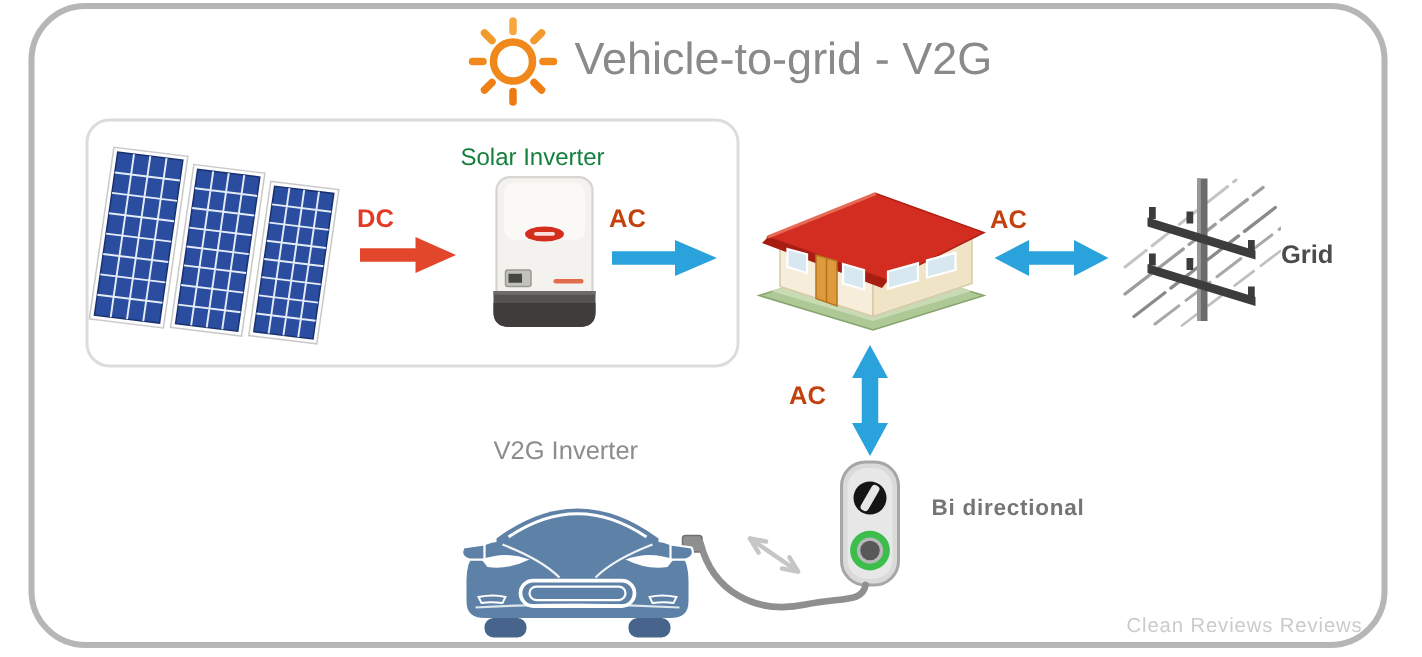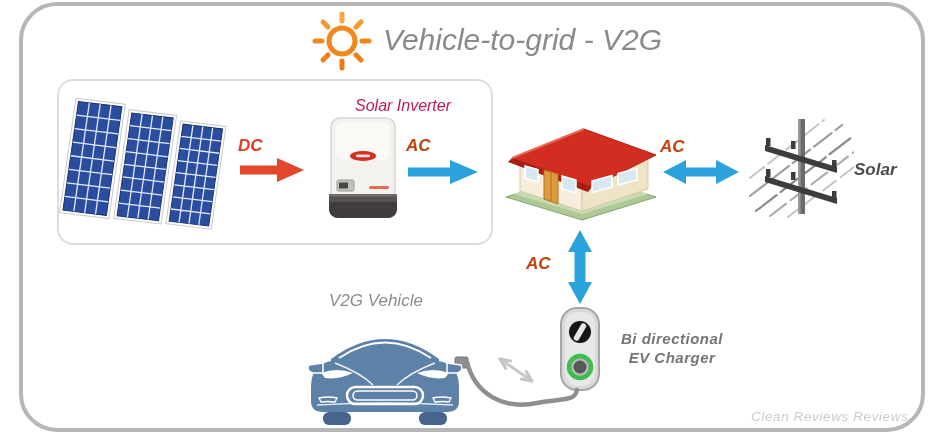--- a/index.html
+++ b/index.html
@@ -1,26 +1,26 @@
 <!DOCTYPE html>
 <html><head>
 <meta charset="utf-8">
 <style>
   html,body{margin:0;padding:0;background:#fff;}
   #stage{position:relative;width:948px;height:438px;background:#ffffff;
-         font-family:"Liberation Sans",sans-serif;overflow:hidden;font-style:italic;}
+         font-family:"Liberation Sans",sans-serif;overflow:hidden;}
   .abs{position:absolute;}
   .frame{left:19px;top:2px;width:898px;height:422px;border:4px solid #b6b6b6;border-radius:38px;}
   .opt-box{left:57px;top:79px;width:432px;height:162px;border:2px solid #dcdcdc;border-radius:16px;}
 
   .title{left:383px;top:23px;font-size:30px;color:#8a8a8a;white-space:nowrap;}
   .sun{left:302px;top:1px;}
 
   .lbl{white-space:nowrap;}
-  .inverter-lbl{left:307px;top:97px;font-size:16px;color:#be185d;margin-left:48px;}
+  .inverter-lbl{left:307px;top:97px;font-size:16px;color:#15803d;}
   .vehicle-lbl{left:329px;top:291px;font-size:17px;color:#8c8c8c;}
   .grid-lbl{left:854px;top:160px;font-size:17px;font-weight:bold;color:#4c4c4c;}
   .charger-lbl{left:598px;top:329px;width:148px;text-align:center;font-size:15px;
                font-weight:bold;color:#757575;line-height:19px;letter-spacing:.5px;}
   .watermark{left:751px;top:409px;font-size:13.5px;color:#cbcbcb;letter-spacing:.6px;}
 
   .flow{font-weight:bold;font-size:17px;text-align:left;}
   .dc-t{color:#e23a27;}
   .ac-t{color:#c2410c;}
   .dc-flow{left:238px;top:136px;width:66px;}
@@ -142,54 +142,53 @@
     <rect x="50" y="7" width="2.6" height="95" fill="#989898"></rect>
     <polygon points="17,33 89,55 89,61 17,39" fill="#3c3c3c"></polygon>
     <polygon points="17,64 89,86 89,92 17,70" fill="#3c3c3c"></polygon>
     <rect x="18" y="26" width="4.5" height="8" fill="#3c3c3c"></rect>
     <rect x="84" y="48" width="4.5" height="8" fill="#3c3c3c"></rect>
     <rect x="43" y="29" width="4.5" height="8" fill="#3c3c3c"></rect>
     <rect x="18" y="57" width="4.5" height="8" fill="#3c3c3c"></rect>
     <rect x="84" y="79" width="4.5" height="8" fill="#3c3c3c"></rect>
     <rect x="43" y="60" width="4.5" height="8" fill="#3c3c3c"></rect>
   </svg>
-  <div class="abs lbl grid-lbl">Solar</div>
+  <div class="abs lbl grid-lbl">Grid</div>
 
   <div class="abs flow ac-t ac3-flow">AC</div>
   <svg class="abs ac3-arrow" width="30" height="78" viewBox="0 0 30 78">
     <polygon points="15,2 27,24 20.5,24 20.5,54 27,54 15,76 3,54 9.5,54 9.5,24 3,24" fill="#2aa3dd"></polygon>
   </svg>
 
   <svg class="abs charger" width="48" height="90" viewBox="0 0 48 90">
     <rect x="5" y="2" width="38" height="82" rx="16" fill="#dadada" stroke="#a6a6a6" stroke-width="2"></rect>
     <rect x="9" y="6" width="30" height="74" rx="13" fill="#e7e7e7"></rect>
     <circle cx="24" cy="26" r="11" fill="#151515"></circle>
     <rect x="21.2" y="16.5" width="5.6" height="19" rx="2.5" fill="#e7e7e7" transform="rotate(30 24 26)"></rect>
     <circle cx="24" cy="61" r="11" fill="#b9b9b9" stroke="#3cbd4c" stroke-width="4.5"></circle>
     <circle cx="24" cy="61" r="6.5" fill="#585858"></circle>
   </svg>
   <div class="abs lbl charger-lbl">
     <span style="display:block">Bi directional</span>
-    <span style="display:block">EV Charger</span>
   </div>
 
   <svg class="abs cable" width="140" height="66" viewBox="0 0 140 66">
     <rect x="10" y="7" width="13" height="11" rx="2" fill="#8f8f8f" stroke="#707070"></rect>
     <path d="M22 12 C30 44 58 60 92 53 C116 48 130 52 132 40" stroke="#8f8f8f" stroke-width="4.5" fill="none" stroke-linecap="round"></path>
   </svg>
 
   <svg class="abs exchange" width="58" height="48" viewBox="0 0 58 48">
     <g stroke="#c6c6c6" stroke-width="3" fill="none" stroke-linecap="round" stroke-linejoin="round">
       <path d="M14 15 L46 37"></path>
       <path d="M24.7 17 L14 15 L19.7 24.4"></path>
       <path d="M35.3 35 L46 37 L40.3 27.6"></path>
     </g>
   </svg>
 
-  <div class="abs lbl vehicle-lbl">V2G Vehicle</div>
+  <div class="abs lbl vehicle-lbl">V2G Inverter</div>
   <svg class="abs car" width="168" height="114" viewBox="0 0 168 114">
     <path d="M30 46 Q84 6 138 46 L138 54 L30 54 Z" fill="#5d81a7"></path>
     <path d="M10 74 Q10 50 32 48 L136 48 Q158 50 158 74 L158 88 Q158 99 146 99 L22 99 Q10 99 10 88 Z" fill="#5d81a7"></path>
     <path d="M38 45 Q84 14 130 45" stroke="#ffffff" stroke-width="2" fill="none"></path>
     <path d="M8 52 L22 50 L22 60 L12 60 Q5 58 8 52 Z" fill="#5d81a7" stroke="#ffffff" stroke-width="1.5"></path>
     <path d="M160 52 L146 50 L146 60 L156 60 Q163 58 160 52 Z" fill="#5d81a7" stroke="#ffffff" stroke-width="1.5"></path>
     <path d="M20 60 Q36 54 52 60 Q38 67 24 65 Z" fill="#ffffff"></path>
     <path d="M148 60 Q132 54 116 60 Q130 67 144 65 Z" fill="#ffffff"></path>
     <path d="M34 50 Q60 60 72 72" stroke="#ffffff" stroke-width="1.5" fill="none" opacity="0.9"></path>
     <path d="M134 50 Q108 60 96 72" stroke="#ffffff" stroke-width="1.5" fill="none" opacity="0.9"></path>

